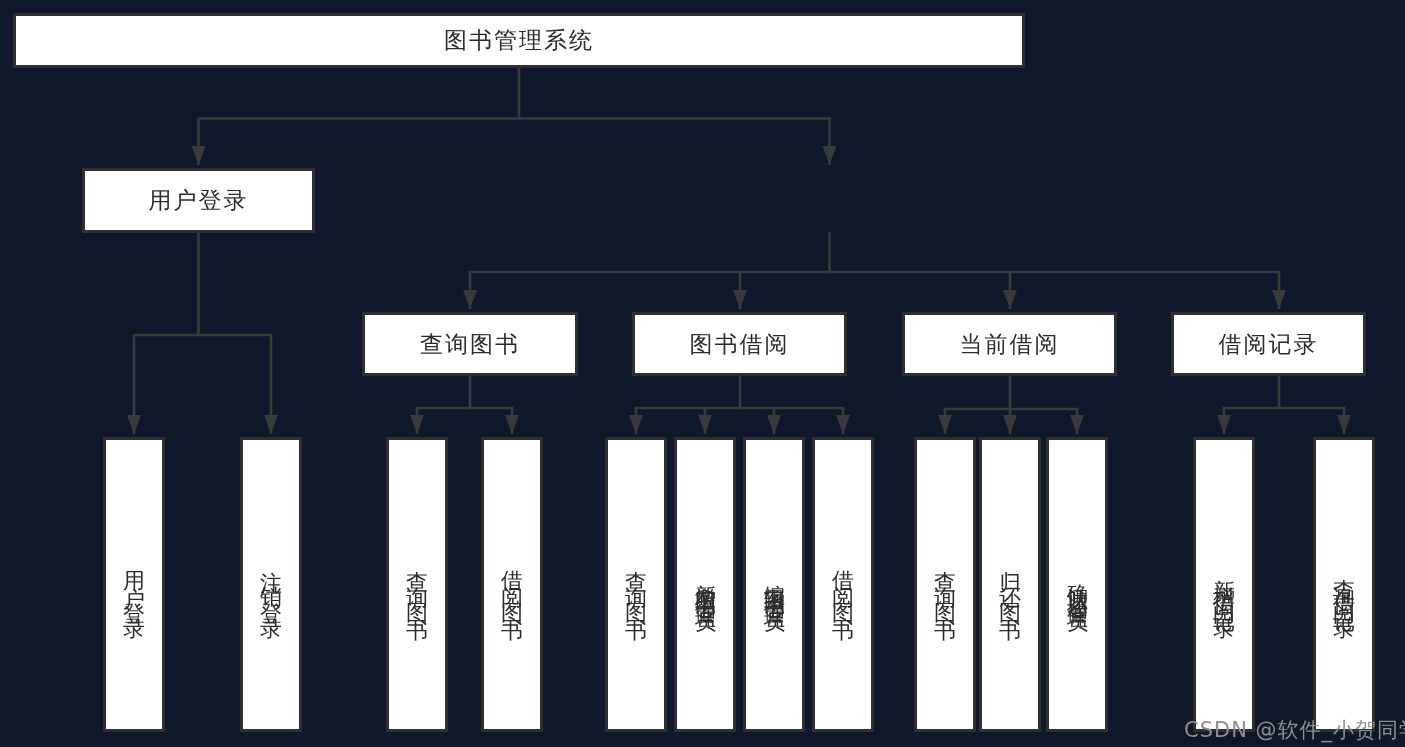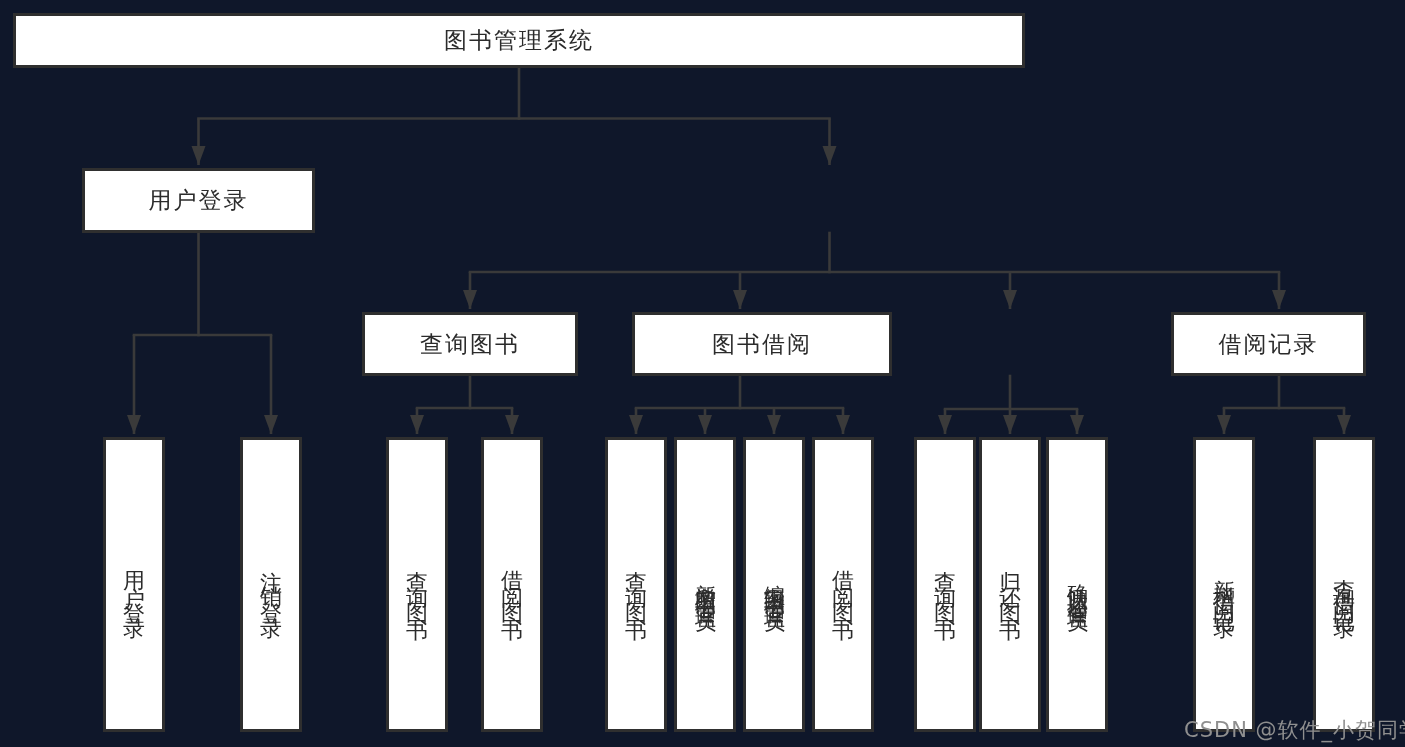--- a/index.html
+++ b/index.html
@@ -110,22 +110,25 @@
     <span>图书管理系统</span>
   </div>
 
   <div class="node" style="left:82px;top:168px;width:233px;height:65px;">
     <span>用户登录</span>
   </div>
 
   <div class="node" style="left:362px;top:312px;width:216px;height:64px;">
     <span>查询图书</span>
   </div>
-  <div class="node" style="left:632px;top:312px;width:260px;height:64px;">
+  <div class="node" style="left:632px;top:312px;width:215px;height:64px;">
     <span>图书借阅</span>
+  </div>
+  <div class="node" style="left:902px;top:312px;width:215px;height:64px;">
+    <span>当前借阅</span>
   </div>
   <div class="node" style="left:1171px;top:312px;width:195px;height:64px;">
     <span>借阅记录</span>
   </div>
 
   <div class="leaf v4" style="left:103px;">
     <span class="vtext">用户登录</span>
   </div>
   <div class="leaf v4" style="left:240px;">
     <span class="vtext">注销登录</span>

